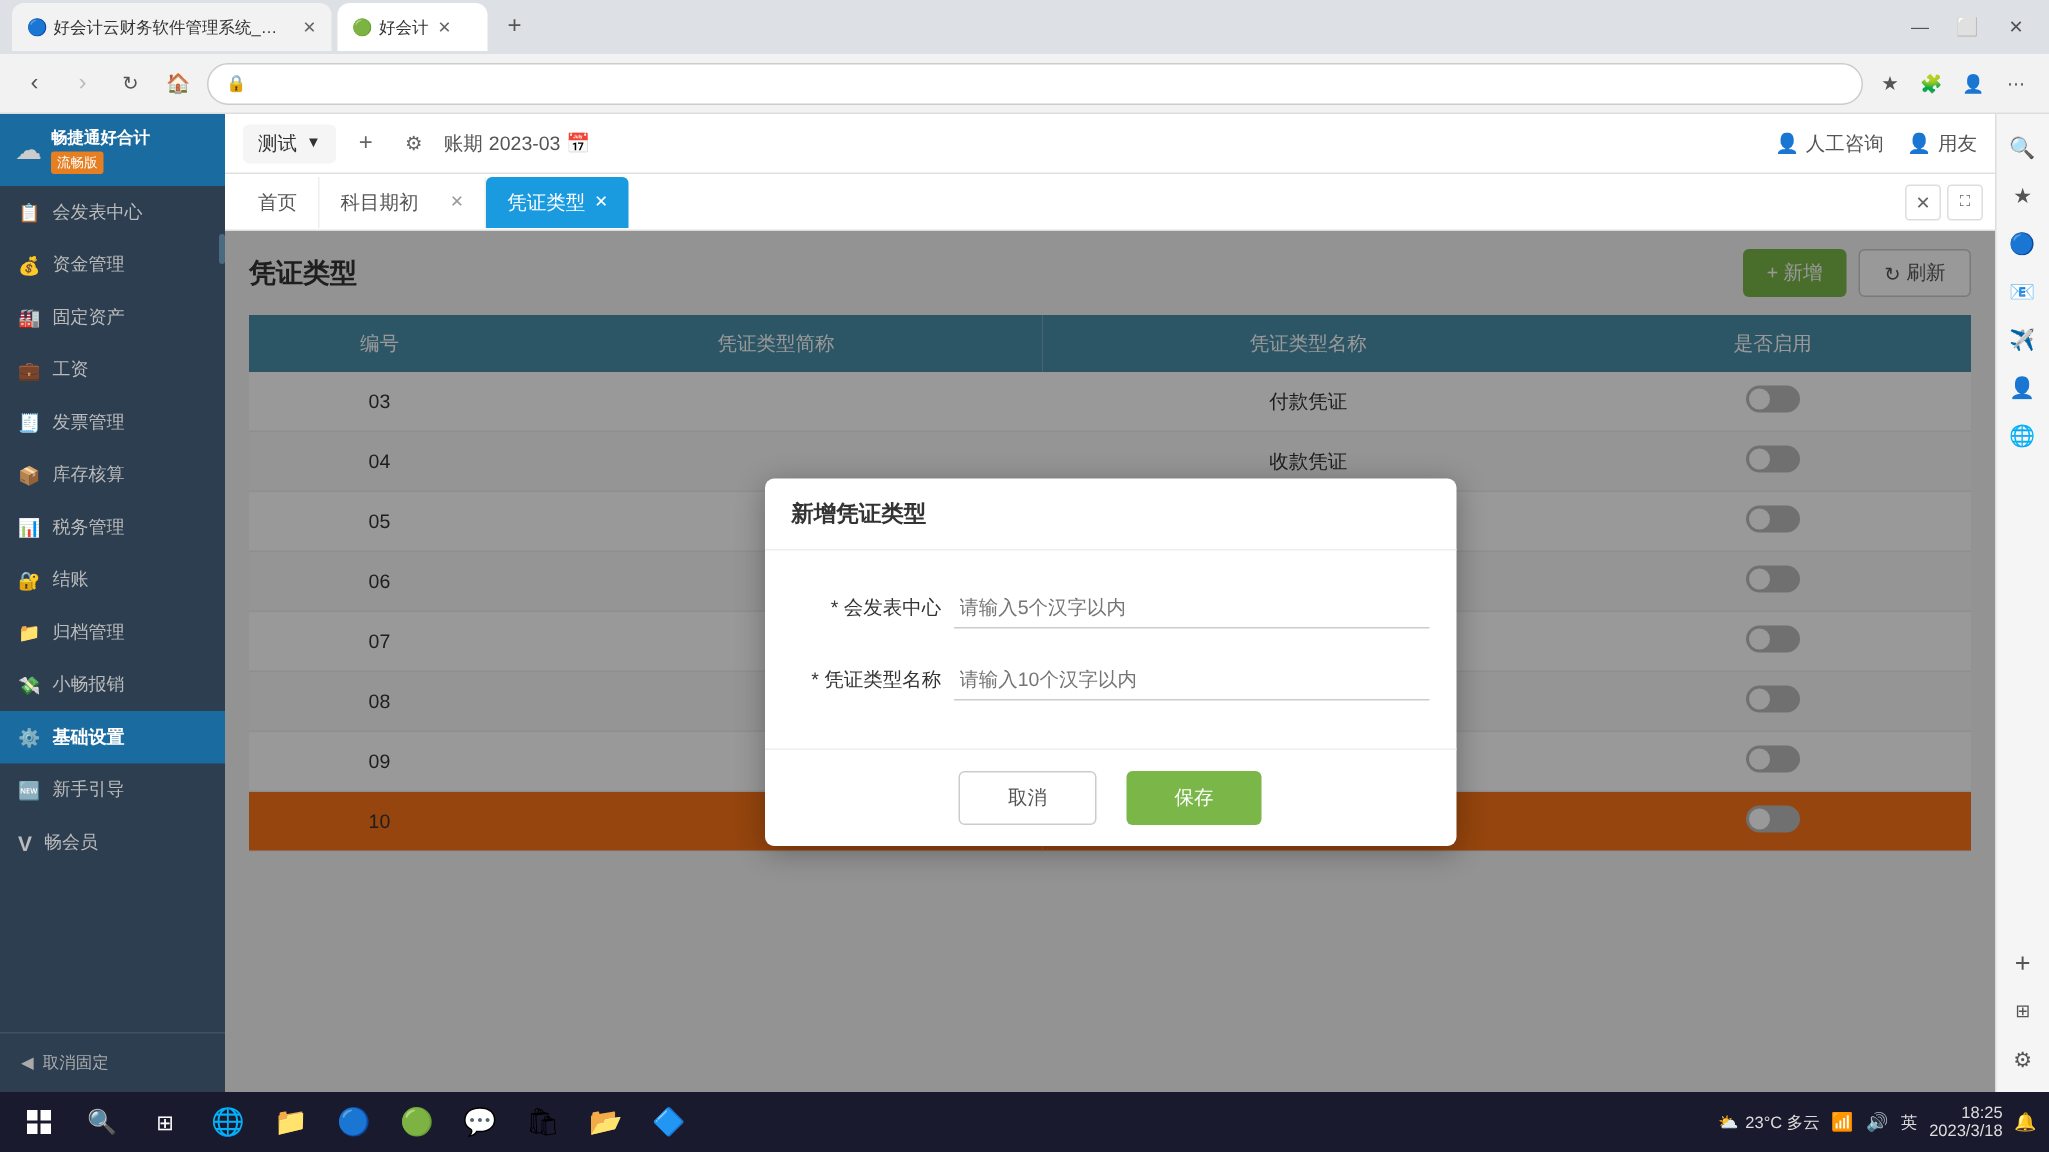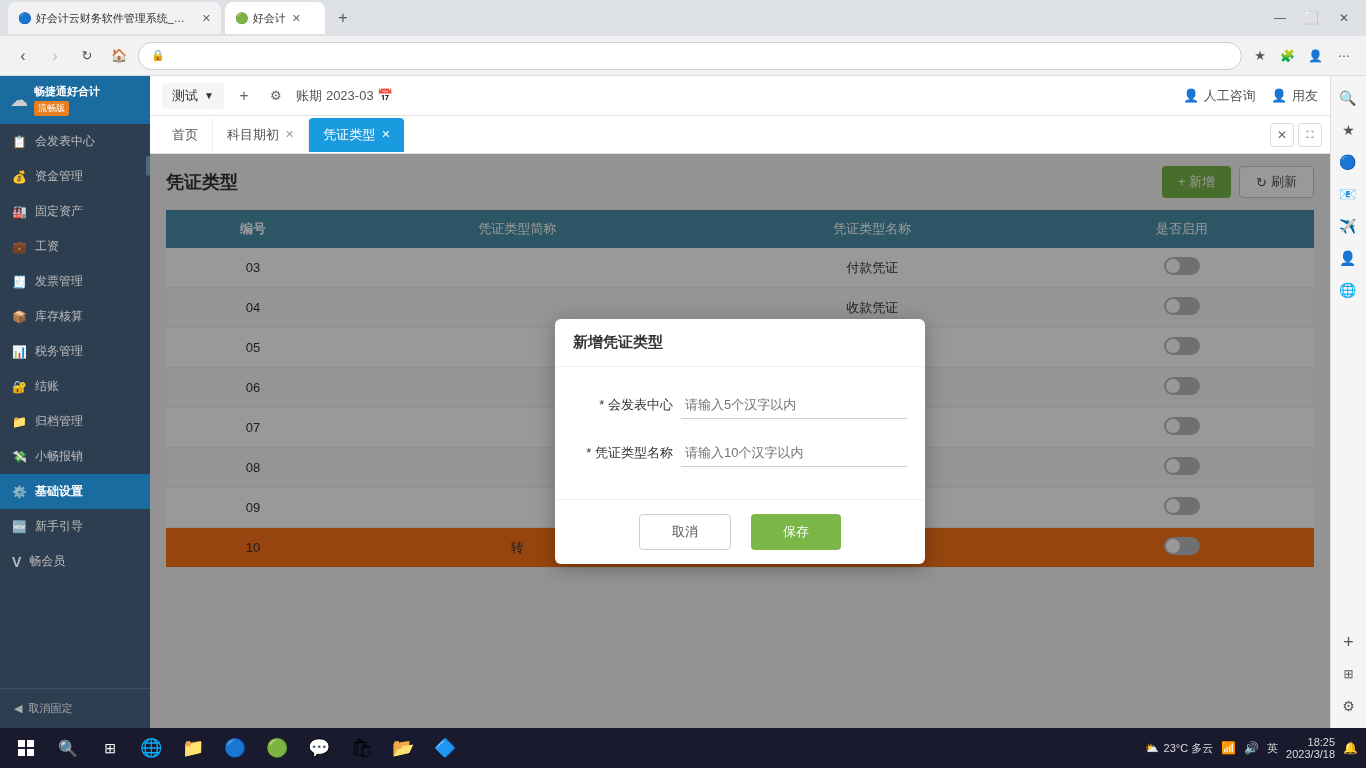--- a/index.html
+++ b/index.html
@@ -146,21 +146,21 @@
           <span>👤</span>
           <span>用友</span>
         </div>
       </div>
     </div>
 
     <div style="background:#fff;border-bottom:1px solid #ddd;display:flex;align-items:center;height:38px;padding:0 8px;">
       <div style="display:flex;align-items:center;padding:8px 14px;font-size:13px;color:#555;cursor:pointer;border-right:1px solid #eee;">
         <span>首页</span>
       </div>
-      <div style="display:flex;align-items:center;gap:6px;padding:8px 14px;font-size:13px;color:#555;cursor:pointer;border-right:1px solid #eee;">
+      <div style="display:flex;align-items:center;gap:21px;padding:8px 14px;font-size:13px;color:#555;cursor:pointer;border-right:1px solid #eee;">
         <span>科目期初</span>
         <span style="font-size:11px;color:#999;">✕</span>
       </div>
       <div style="display:flex;align-items:center;gap:6px;padding:8px 14px;font-size:13px;color:#fff;background:#1a9be0;cursor:pointer;border-radius:4px 4px 0 0;">
         <span>凭证类型</span>
         <span style="font-size:11px;color:#fff;">✕</span>
       </div>
       <div style="margin-left:auto;display:flex;gap:4px;">
         <div style="width:24px;height:24px;display:flex;align-items:center;justify-content:center;cursor:pointer;color:#666;border:1px solid #ddd;border-radius:3px;font-size:12px;">✕</div>
         <div style="width:24px;height:24px;display:flex;align-items:center;justify-content:center;cursor:pointer;color:#666;border:1px solid #ddd;border-radius:3px;font-size:10px;">⛶</div>
@@ -176,21 +176,21 @@
           <button style="background:#fff;color:#555;border:1px solid #ccc;padding:6px 16px;border-radius:4px;cursor:pointer;font-size:13px;display:flex;align-items:center;gap:4px;">
             <span>↻</span>
             <span>刷新</span>
           </button>
         </div>
       </div>
 
       <table style="width:100%;border-collapse:collapse;">
         <thead>
           <tr style="background:#4a8fa8;color:#fff;">
-            <th style="padding:10px 12px;text-align:center;font-weight:bold;font-size:13px;">编号</th>
+            <th style="padding:10px 12px;text-align:center;font-weight:normal;font-size:13px;">编号</th>
             <th style="padding:10px 12px;text-align:center;font-weight:normal;font-size:13px;">凭证类型简称</th>
             <th style="padding:10px 12px;text-align:center;font-weight:normal;font-size:13px;">凭证类型名称</th>
             <th style="padding:10px 12px;text-align:center;font-weight:normal;font-size:13px;">是否启用</th>
           </tr>
         </thead>
         <tbody id="table-body">
             <tr style="background: rgb(255, 255, 255);">
               <td style="padding: 9px 12px; text-align: center; color: rgb(51, 51, 51); font-size: 13px; border-bottom: 1px solid rgb(238, 238, 238);">03</td>
               <td style="padding: 9px 12px; text-align: center; color: rgb(51, 51, 51); font-size: 13px; border-bottom: 1px solid rgb(238, 238, 238);"></td>
               <td style="padding: 9px 12px; text-align: center; color: rgb(51, 51, 51); font-size: 13px; border-bottom: 1px solid rgb(238, 238, 238);">付款凭证</td>
@@ -267,21 +267,21 @@
               <td style="padding: 9px 12px; text-align: center; color: rgb(51, 51, 51); font-size: 13px; border-bottom: 1px solid rgb(238, 238, 238);"><div style="display: inline-flex; align-items: center; cursor: pointer;">
                   <div style="width: 36px; height: 18px; border-radius: 10px; position: relative; cursor: pointer; background: rgb(187, 187, 187);">
                     <div style="position: absolute; width: 14px; height: 14px; border-radius: 50%; background: rgb(255, 255, 255); top: 2px; left: 2px;"></div>
                   </div>
                 </div></td>
             </tr>
           </tbody>
       </table>
 
       <div style="position:absolute;top:0;left:0;right:0;bottom:0;background:rgba(0,0,0,0.4);display:flex;align-items:center;justify-content:center;z-index:100;">
-        <div style="background:#fff;border-radius:6px;width:370px;box-shadow:0 4px 20px rgba(0,0,0,0.3);">
+        <div style="background:#fff;border-radius:6px;width:461px;box-shadow:0 4px 20px rgba(0,0,0,0.3);">
           <div style="padding:14px 18px;border-bottom:1px solid #eee;font-size:15px;font-weight:bold;color:#333;">
             <span>新增凭证类型</span>
           </div>
           <div style="padding:24px 18px;">
             <div style="display:flex;align-items:center;margin-bottom:20px;gap:8px;">
               <label style="width:100px;text-align:right;color:#333;font-size:13px;">* 会发表中心</label>
               <input style="flex: 1 1 0%; border-top: none; border-right: none; border-left: none; border-image: initial; border-bottom: 1px solid rgb(204, 204, 204); padding: 6px 4px; font-size: 13px; color: rgb(153, 153, 153); outline: none; background: transparent;" placeholder="请输入5个汉字以内">
             </div>
             <div style="display:flex;align-items:center;margin-bottom:8px;gap:8px;">
               <label style="width:100px;text-align:right;color:#333;font-size:13px;">* 凭证类型名称</label>

